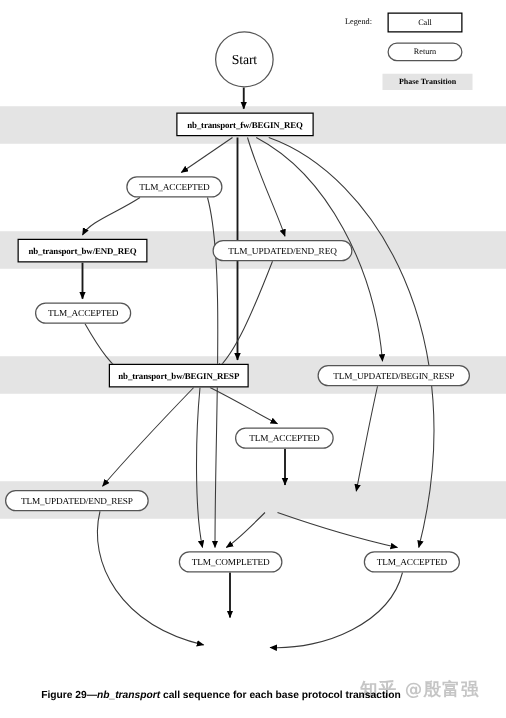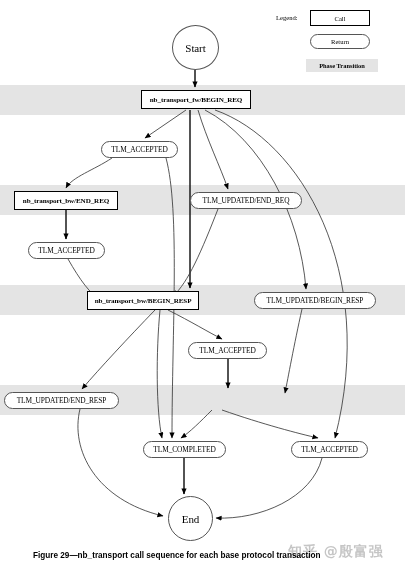--- a/index.html
+++ b/index.html
@@ -110,20 +110,21 @@
     left: 33px;
     top: 551px;
     width: 360px;
     font-family: "Liberation Sans", "DejaVu Sans", sans-serif;
     font-size: 8.2px;
     font-weight: bold;
     color: #000;
     white-space: nowrap;
   }
   #caption .ital {
+    font-style: italic;
   }
   #watermark {
     position: absolute;
     left: 288px;
     top: 543px;
     font-family: "DejaVu Sans", sans-serif;
     font-size: 14px;
     font-weight: bold;
     color: rgba(150,150,150,0.55);
     white-space: nowrap;
@@ -182,21 +183,21 @@
   </div>
 
   <div class="node ret" style="left:101px;top:141px;width:77px;height:17px;">
     <span>TLM_ACCEPTED</span>
   </div>
 
   <div class="node call" style="left:14px;top:191px;width:104px;height:19px;">
     <span>nb_transport_bw/END_REQ</span>
   </div>
 
-  <div class="node ret" style="left:190px;top:192px;width:112px;height:17px;">
+  <div class="node ret" style="left:170px;top:192px;width:112px;height:17px;">
     <span>TLM_UPDATED/END_REQ</span>
   </div>
 
   <div class="node ret" style="left:28px;top:242px;width:77px;height:17px;">
     <span>TLM_ACCEPTED</span>
   </div>
 
   <div class="node call" style="left:87px;top:291px;width:112px;height:19px;">
     <span>nb_transport_bw/BEGIN_RESP</span>
   </div>
@@ -215,23 +216,20 @@
 
 
   <div class="node ret" style="left:143px;top:441px;width:83px;height:17px;">
     <span>TLM_COMPLETED</span>
   </div>
 
   <div class="node ret" style="left:291px;top:441px;width:77px;height:17px;">
     <span>TLM_ACCEPTED</span>
   </div>
 
-  <div class="node terminal" style="left:168px;top:496px;width:45px;height:45px;">
-    <span>End</span>
-  </div>
 
   <div id="legend">
     <div class="legend-title" style="left:276px;top:14px;">Legend:</div>
     <div class="legend-call" style="left:310px;top:10px;width:60px;height:16px;">
       <span>Call</span>
     </div>
     <div class="legend-ret" style="left:310px;top:34px;width:60px;height:15px;">
       <span>Return</span>
     </div>
     <div class="legend-phase" style="left:306px;top:59px;width:72px;height:13px;">

